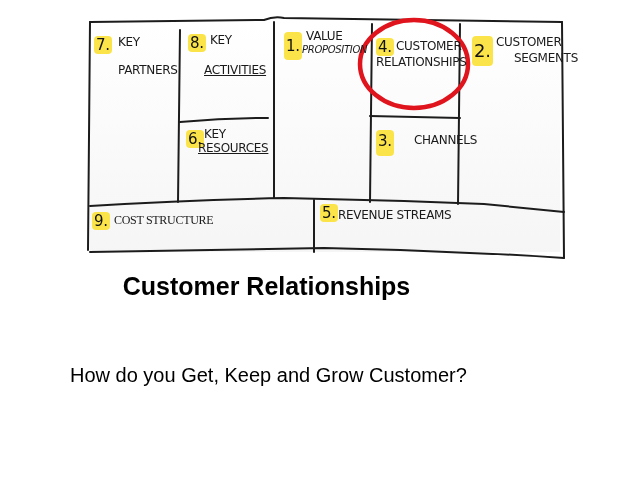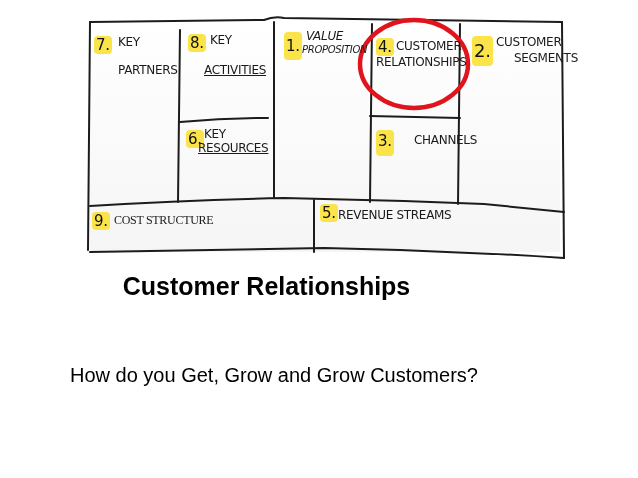--- a/index.html
+++ b/index.html
@@ -58,21 +58,21 @@
   </div>
 
   <div class="cell" style="left:102px; top:114px;">
     <span class="num" style="left:0; top:2px;">6.</span>
     <span class="lbl" style="left:18px; top:0;">KEY</span>
     <span class="lbl" style="left:12px; top:14px;text-decoration:underline;">RESOURCES</span>
   </div>
 
   <div class="cell" style="left:200px; top:16px;">
     <span class="num" style="left:0; top:2px; height:28px; line-height:28px;">1.</span>
-    <span class="lbl" style="left:22px; top:0;font-style:italic;">VALUE</span>
+    <span class="lbl" style="left:22px; top:0;">VALUE</span>
     <span class="lbl" style="left:18px; top:14px; font-size:10px;font-style:italic;">PROPOSITION</span>
   </div>
 
   <div class="cell" style="left:292px; top:24px;">
     <span class="num" style="left:0; top:0;">4.</span>
     <span class="lbl" style="left:20px; top:2px;">CUSTOMER</span>
     <span class="lbl" style="left:0; top:18px; font-size:12px;">RELATIONSHIPS</span>
   </div>
 
   <div class="cell" style="left:292px; top:116px;">
@@ -91,13 +91,13 @@
     <span class="lbl" style="left:22px; top:2px;font-family:Liberation Serif, serif;">COST STRUCTURE</span>
   </div>
 
   <div class="cell" style="left:236px; top:190px;">
     <span class="num" style="left:0; top:0;">5.</span>
     <span class="lbl" style="left:18px; top:5px;">REVENUE STREAMS</span>
   </div>
 </div>
 
 <div class="title">Customer Relationships</div>
-<div class="subtitle">How do you Get, Grow and Grow Customers?</div>
+<div class="subtitle">How do you Get, Keep and Grow Customer?</div>
 
 </body></html>

